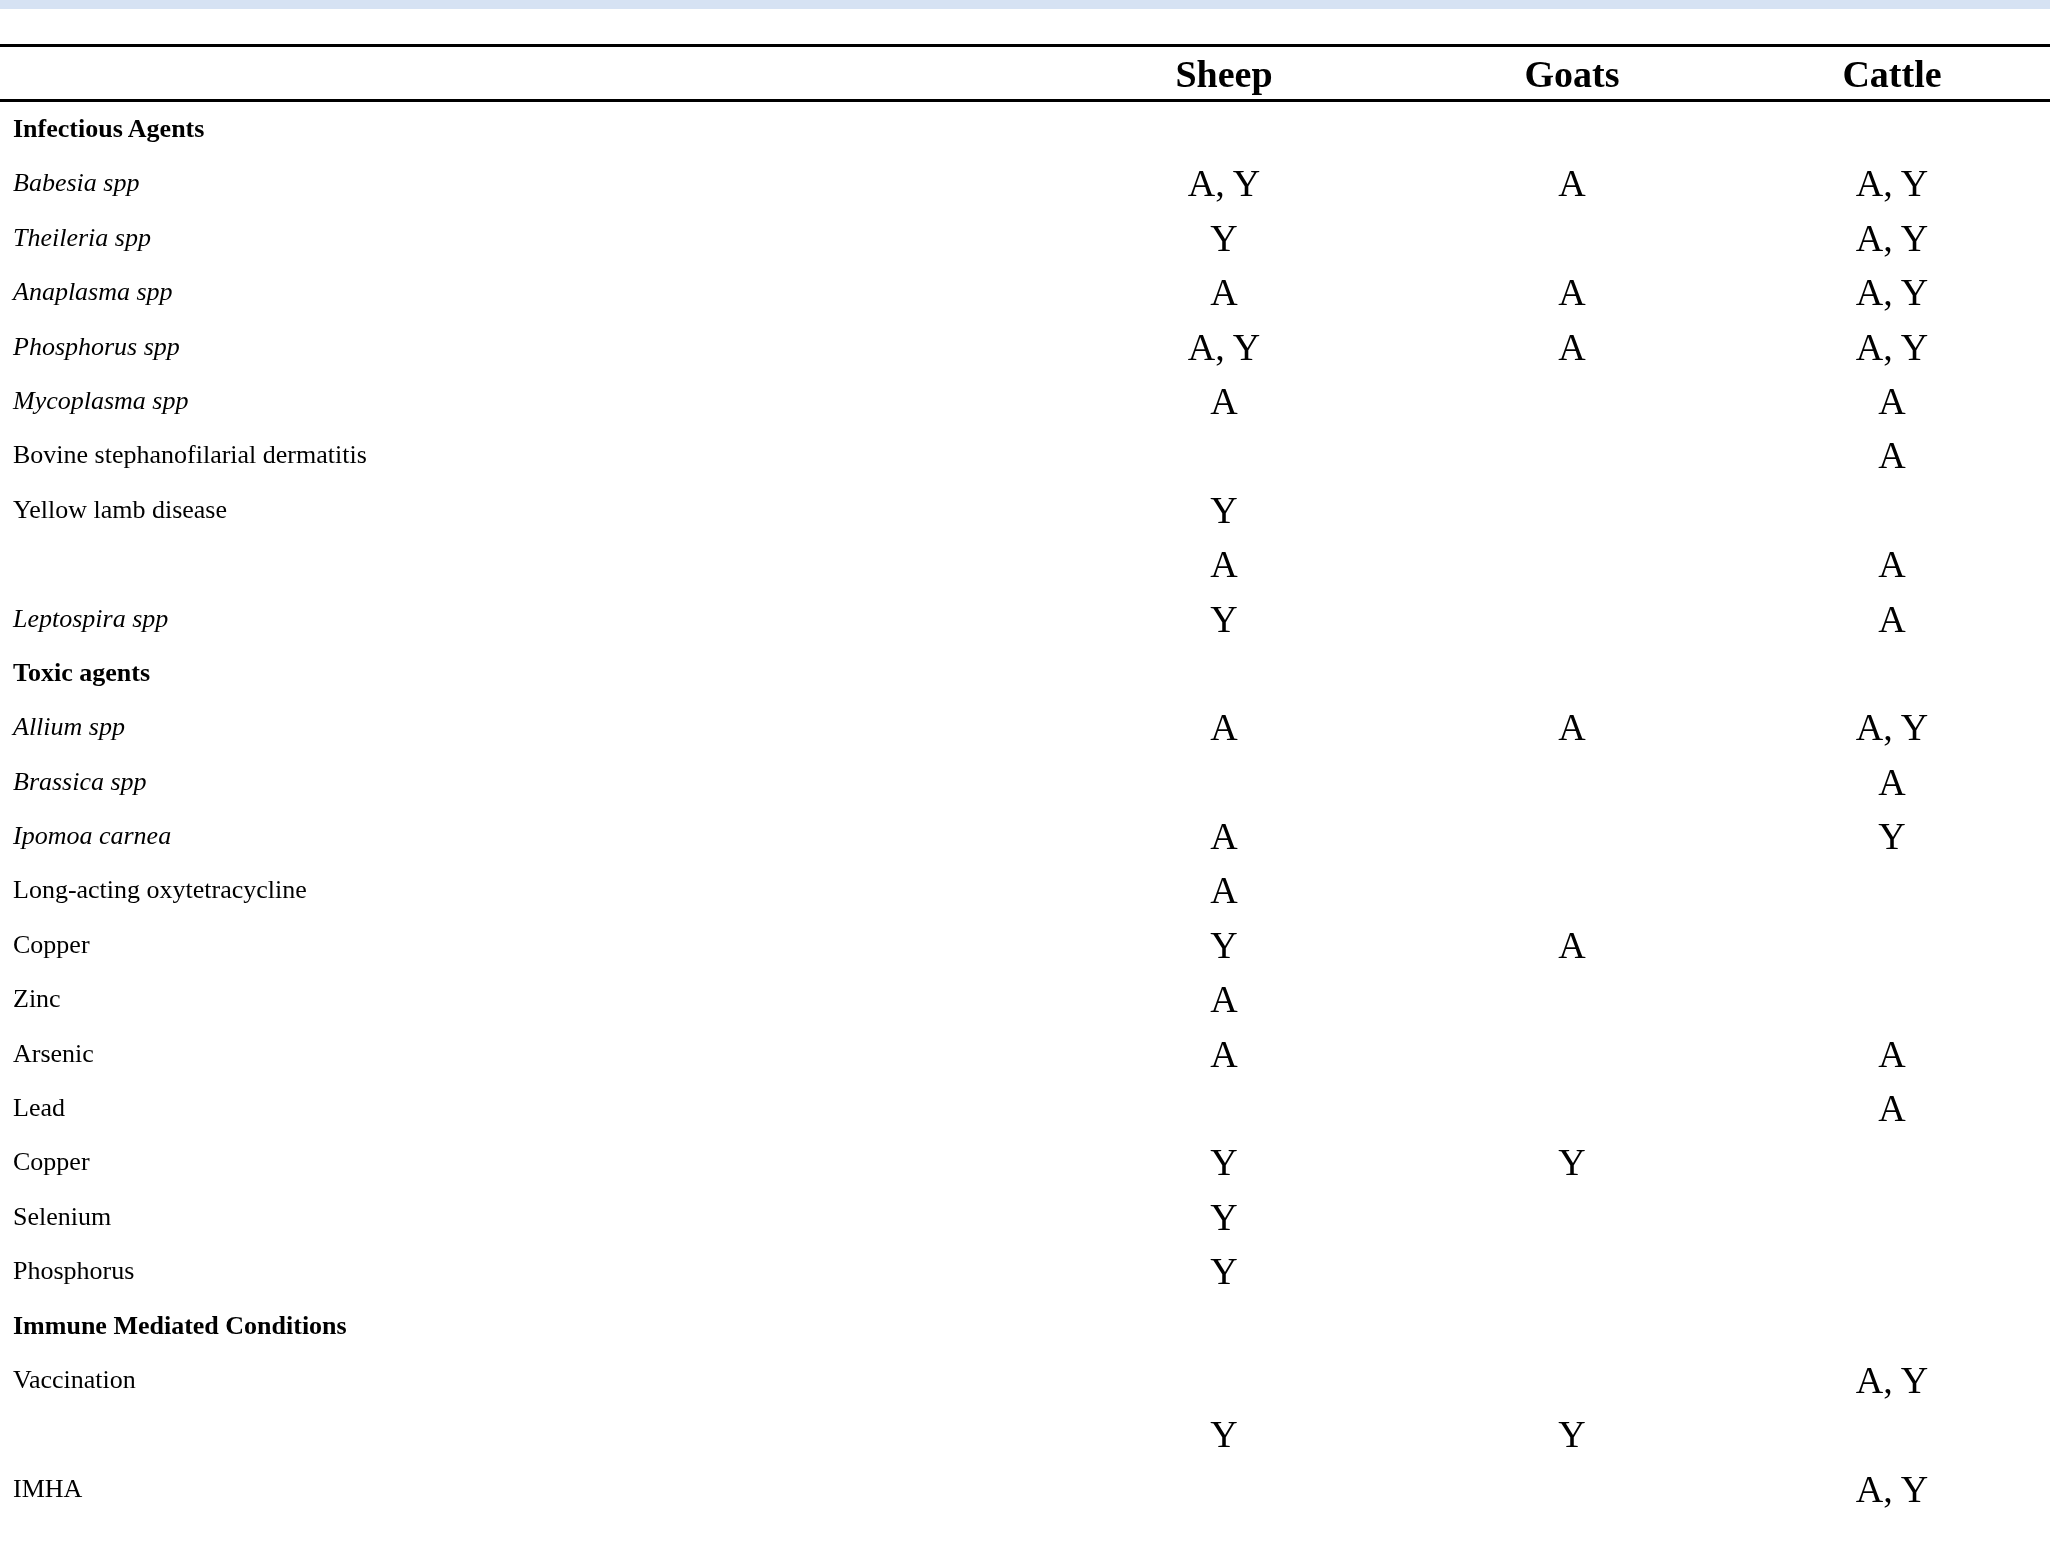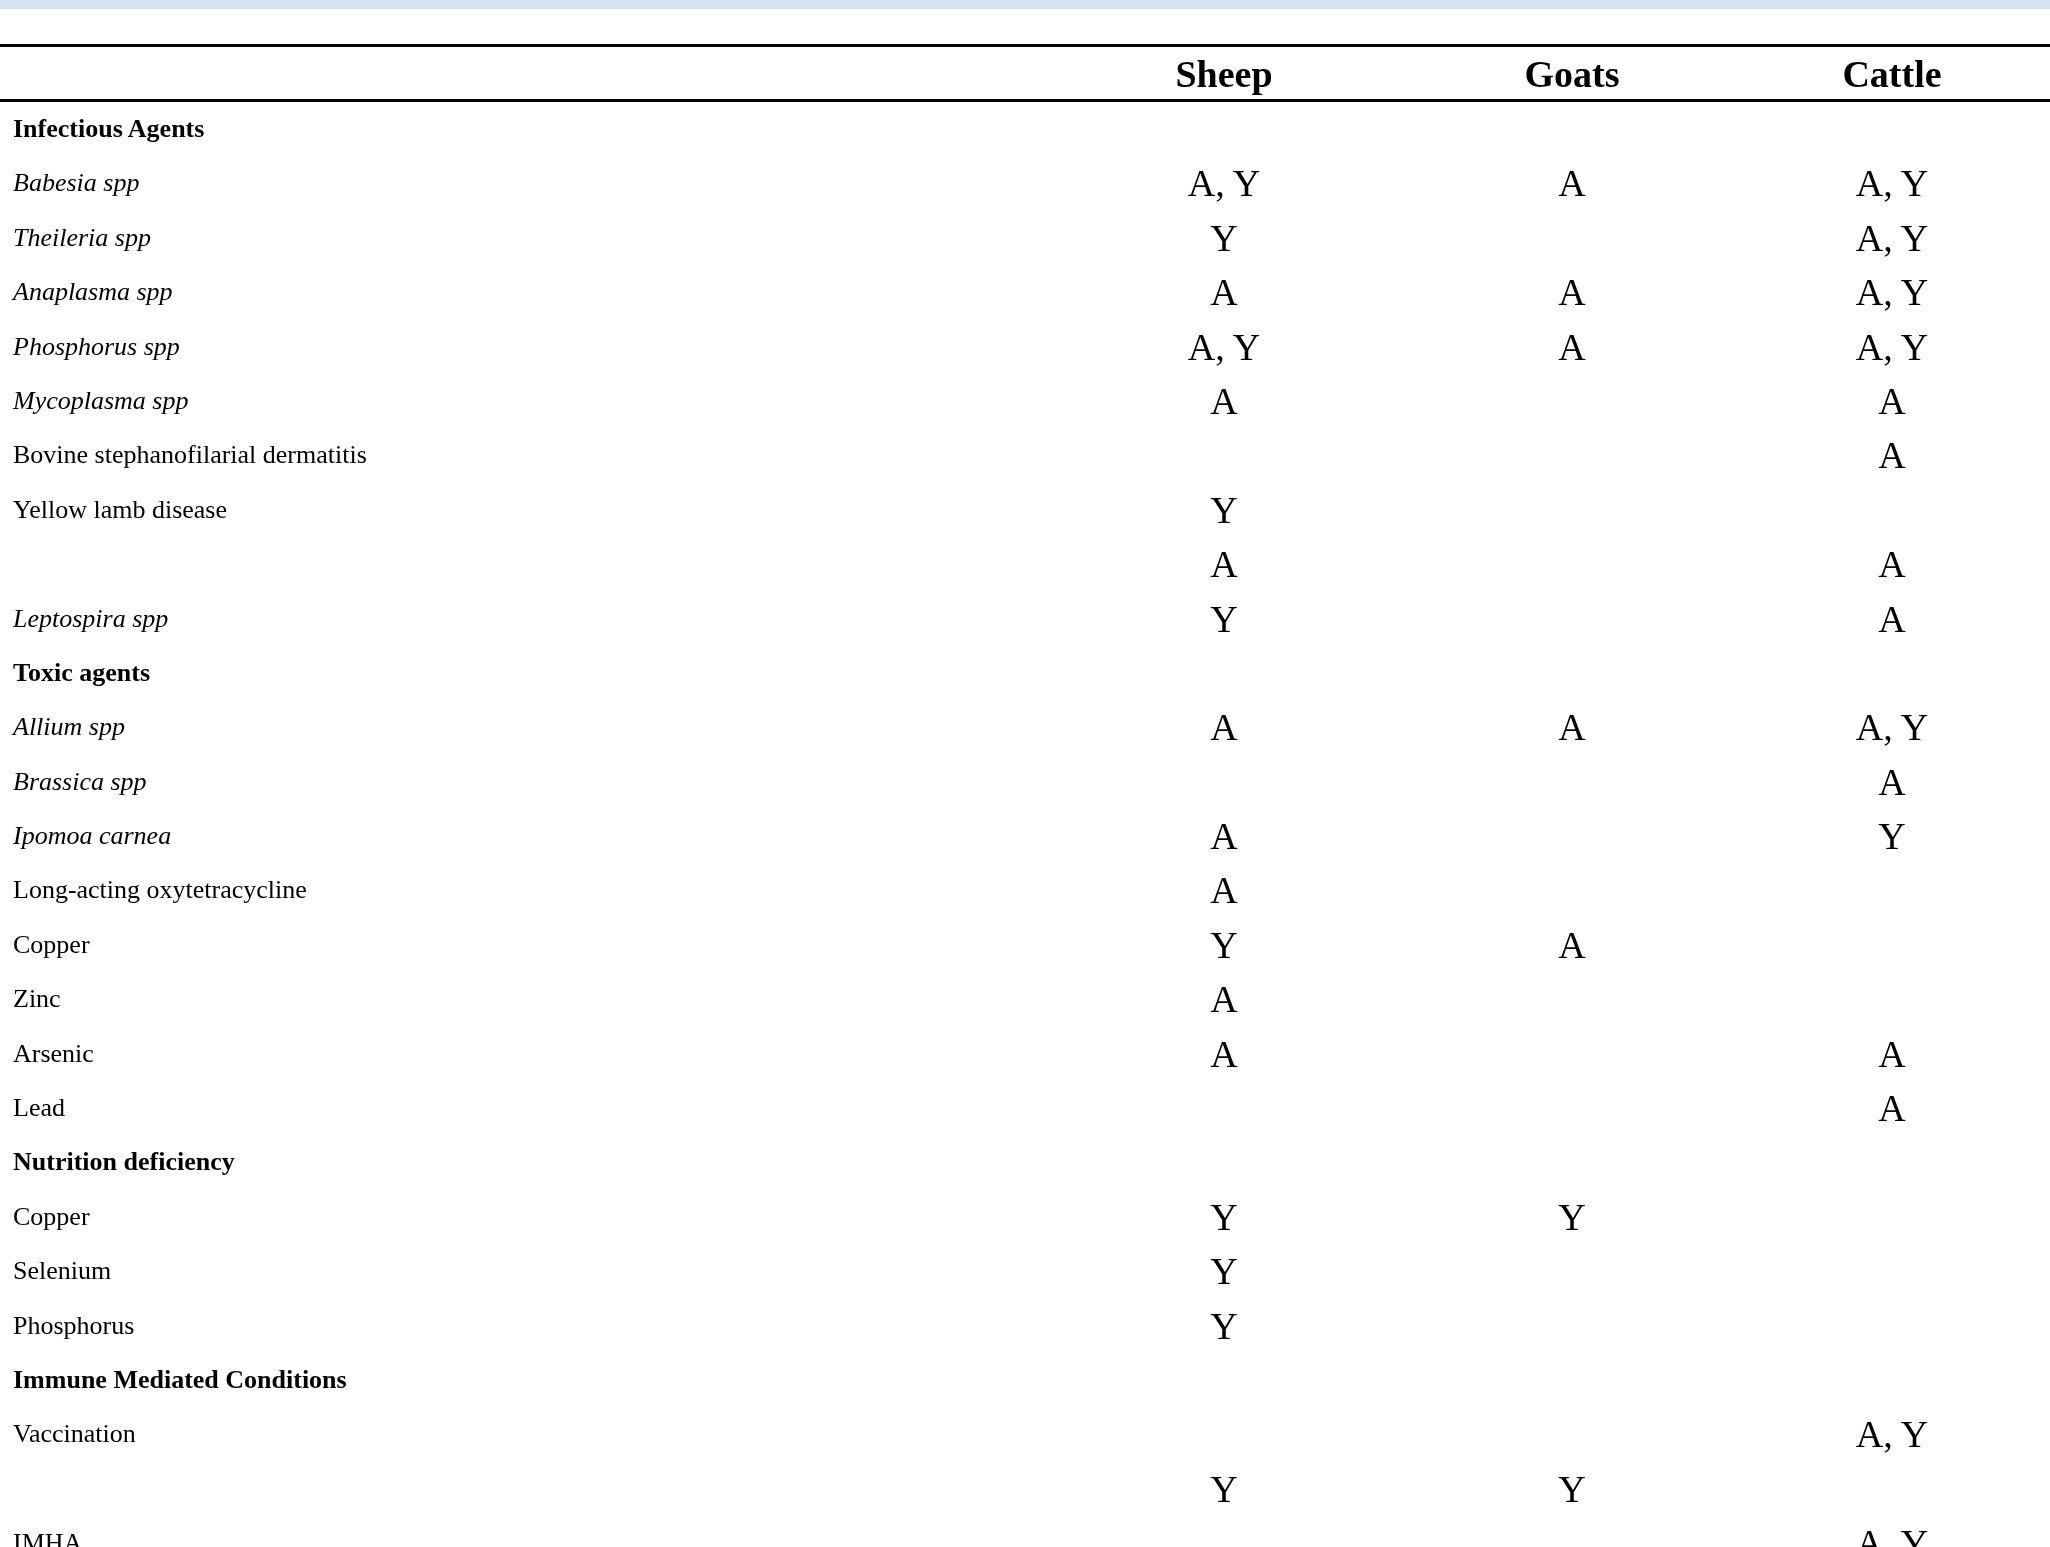--- a/index.html
+++ b/index.html
@@ -141,26 +141,20 @@
         <div class="cell c-sheep">A</div>
         <div class="cell c-goats"></div>
         <div class="cell c-cattle">A</div>
       </div>
       <div class="row normal">
         <div class="label">Lead</div>
         <div class="cell c-sheep"></div>
         <div class="cell c-goats"></div>
         <div class="cell c-cattle">A</div>
       </div>
-      <div class="row section">
-        <div class="label">Nutrition deficiency</div>
-        <div class="cell c-sheep"></div>
-        <div class="cell c-goats"></div>
-        <div class="cell c-cattle"></div>
-      </div>
       <div class="row normal">
         <div class="label">Copper</div>
         <div class="cell c-sheep">Y</div>
         <div class="cell c-goats">Y</div>
         <div class="cell c-cattle"></div>
       </div>
       <div class="row normal">
         <div class="label">Selenium</div>
         <div class="cell c-sheep">Y</div>
         <div class="cell c-goats"></div>

